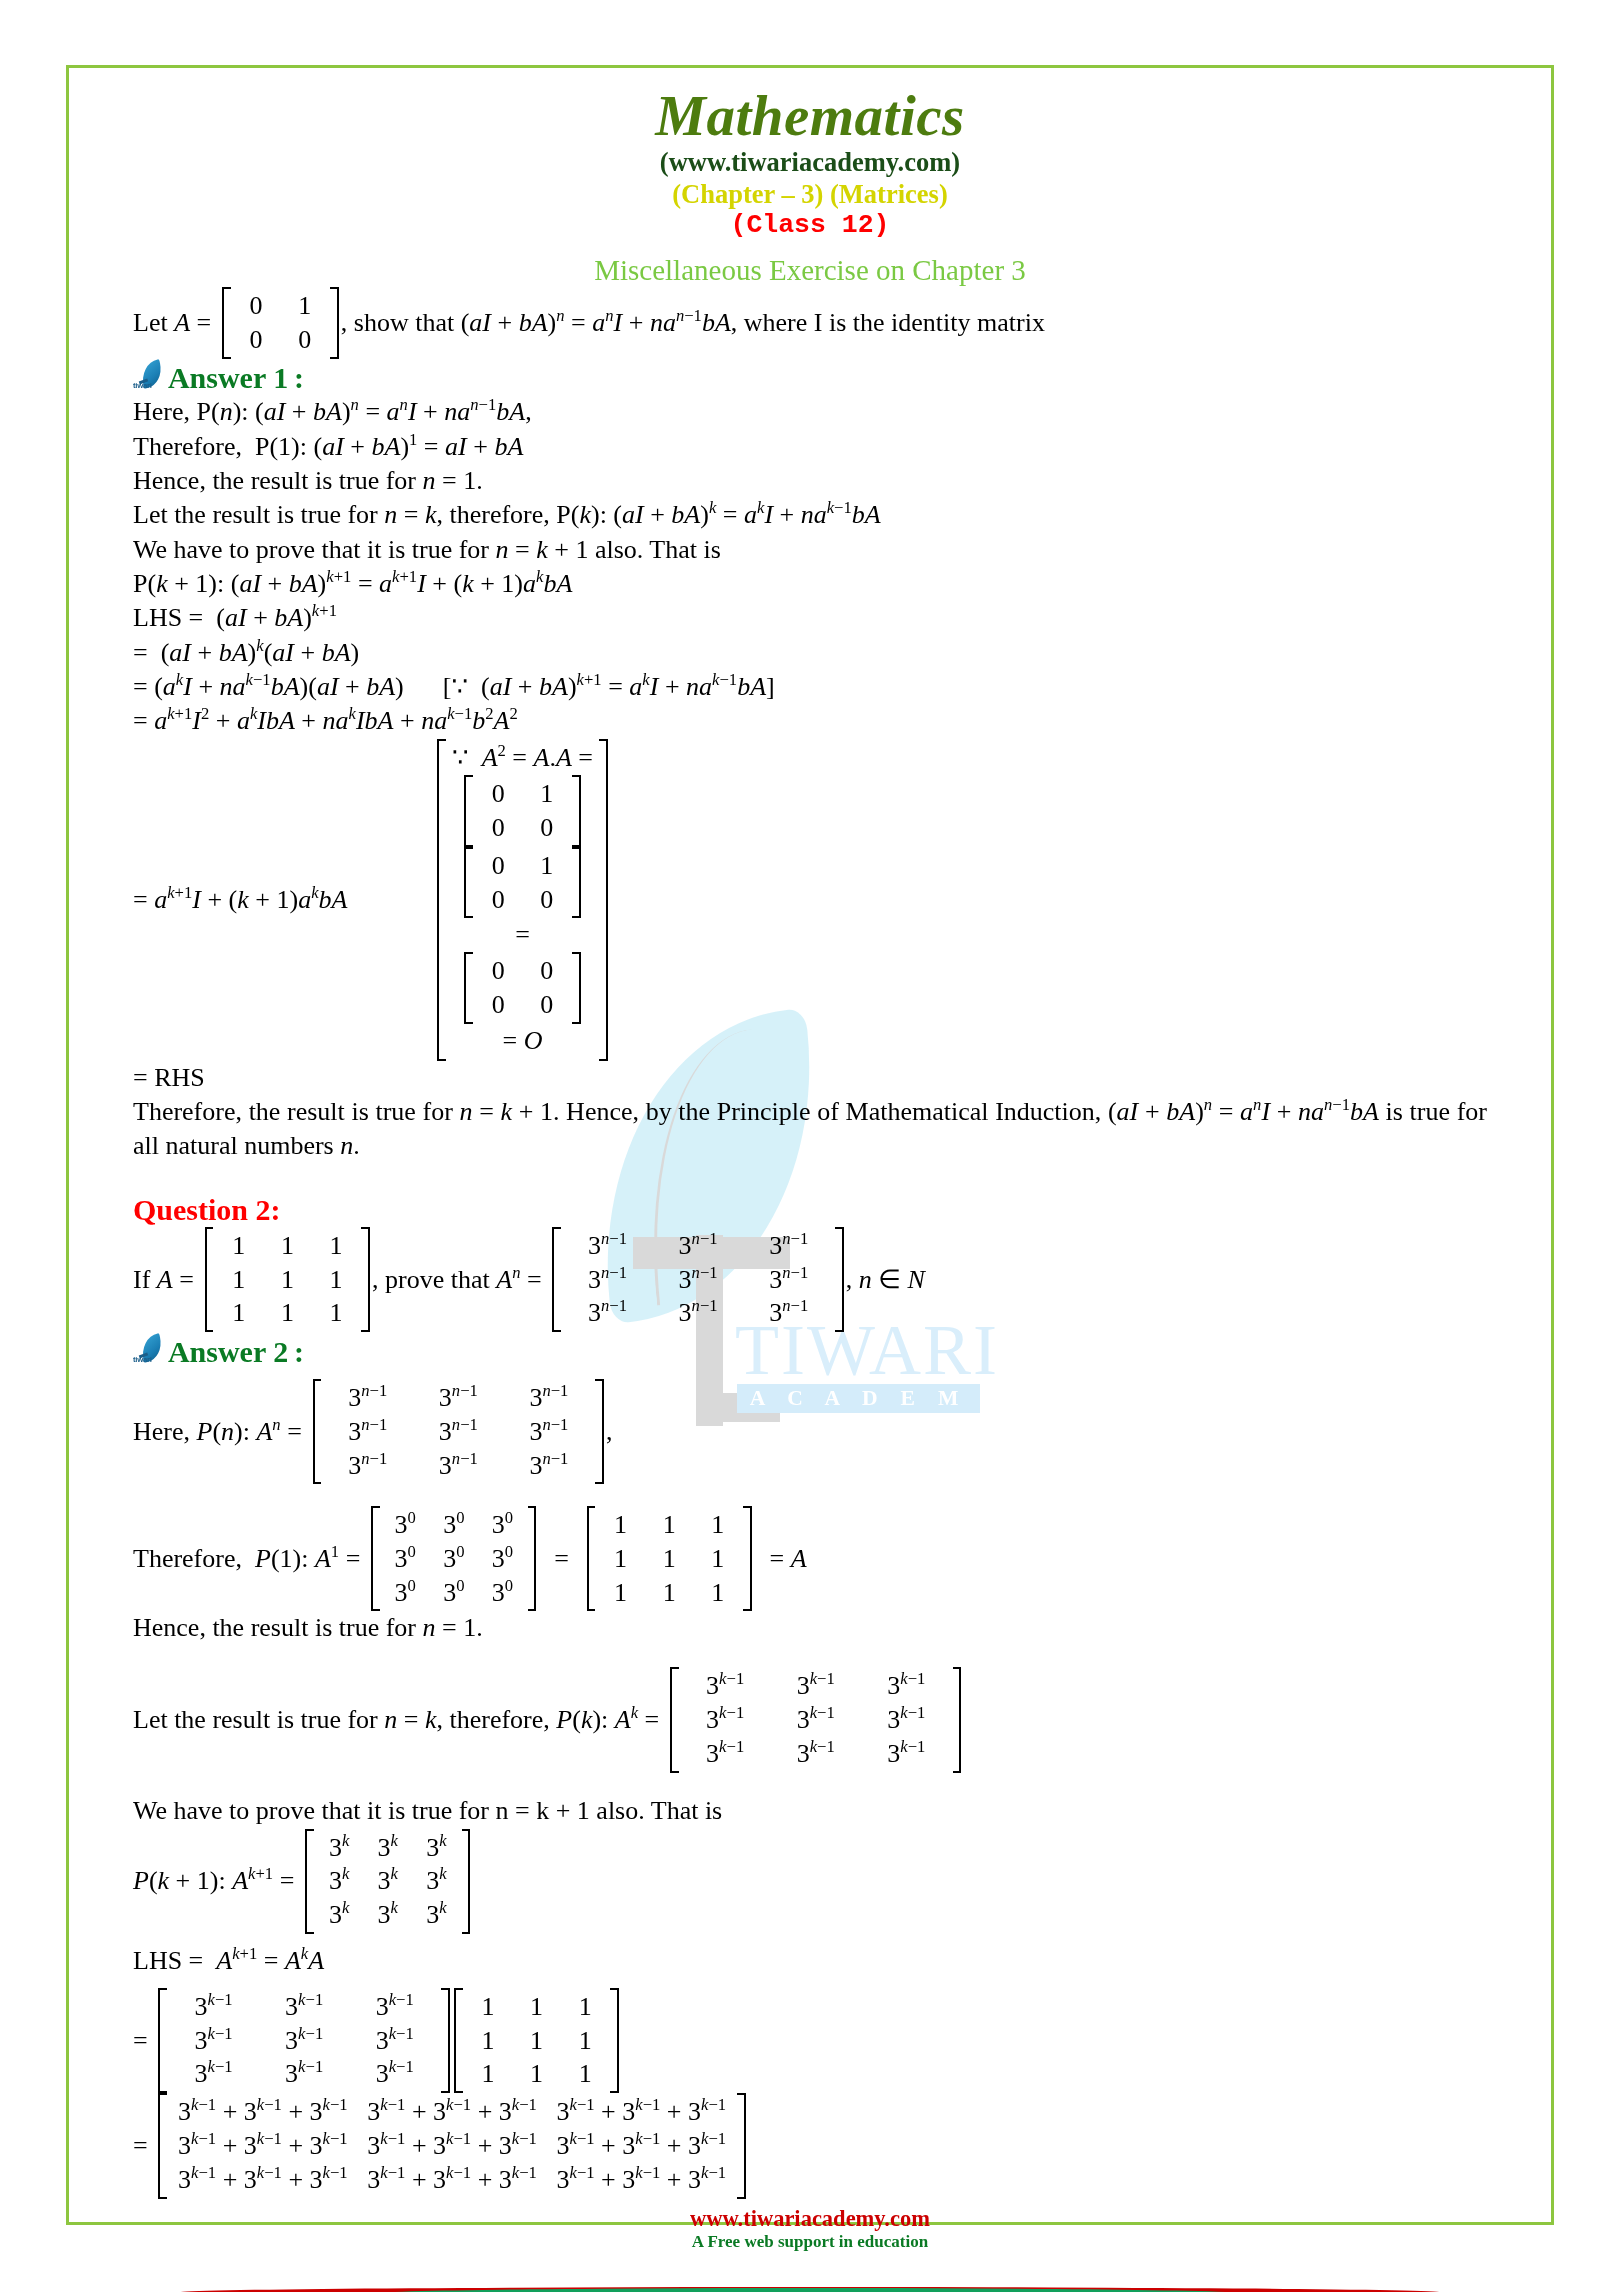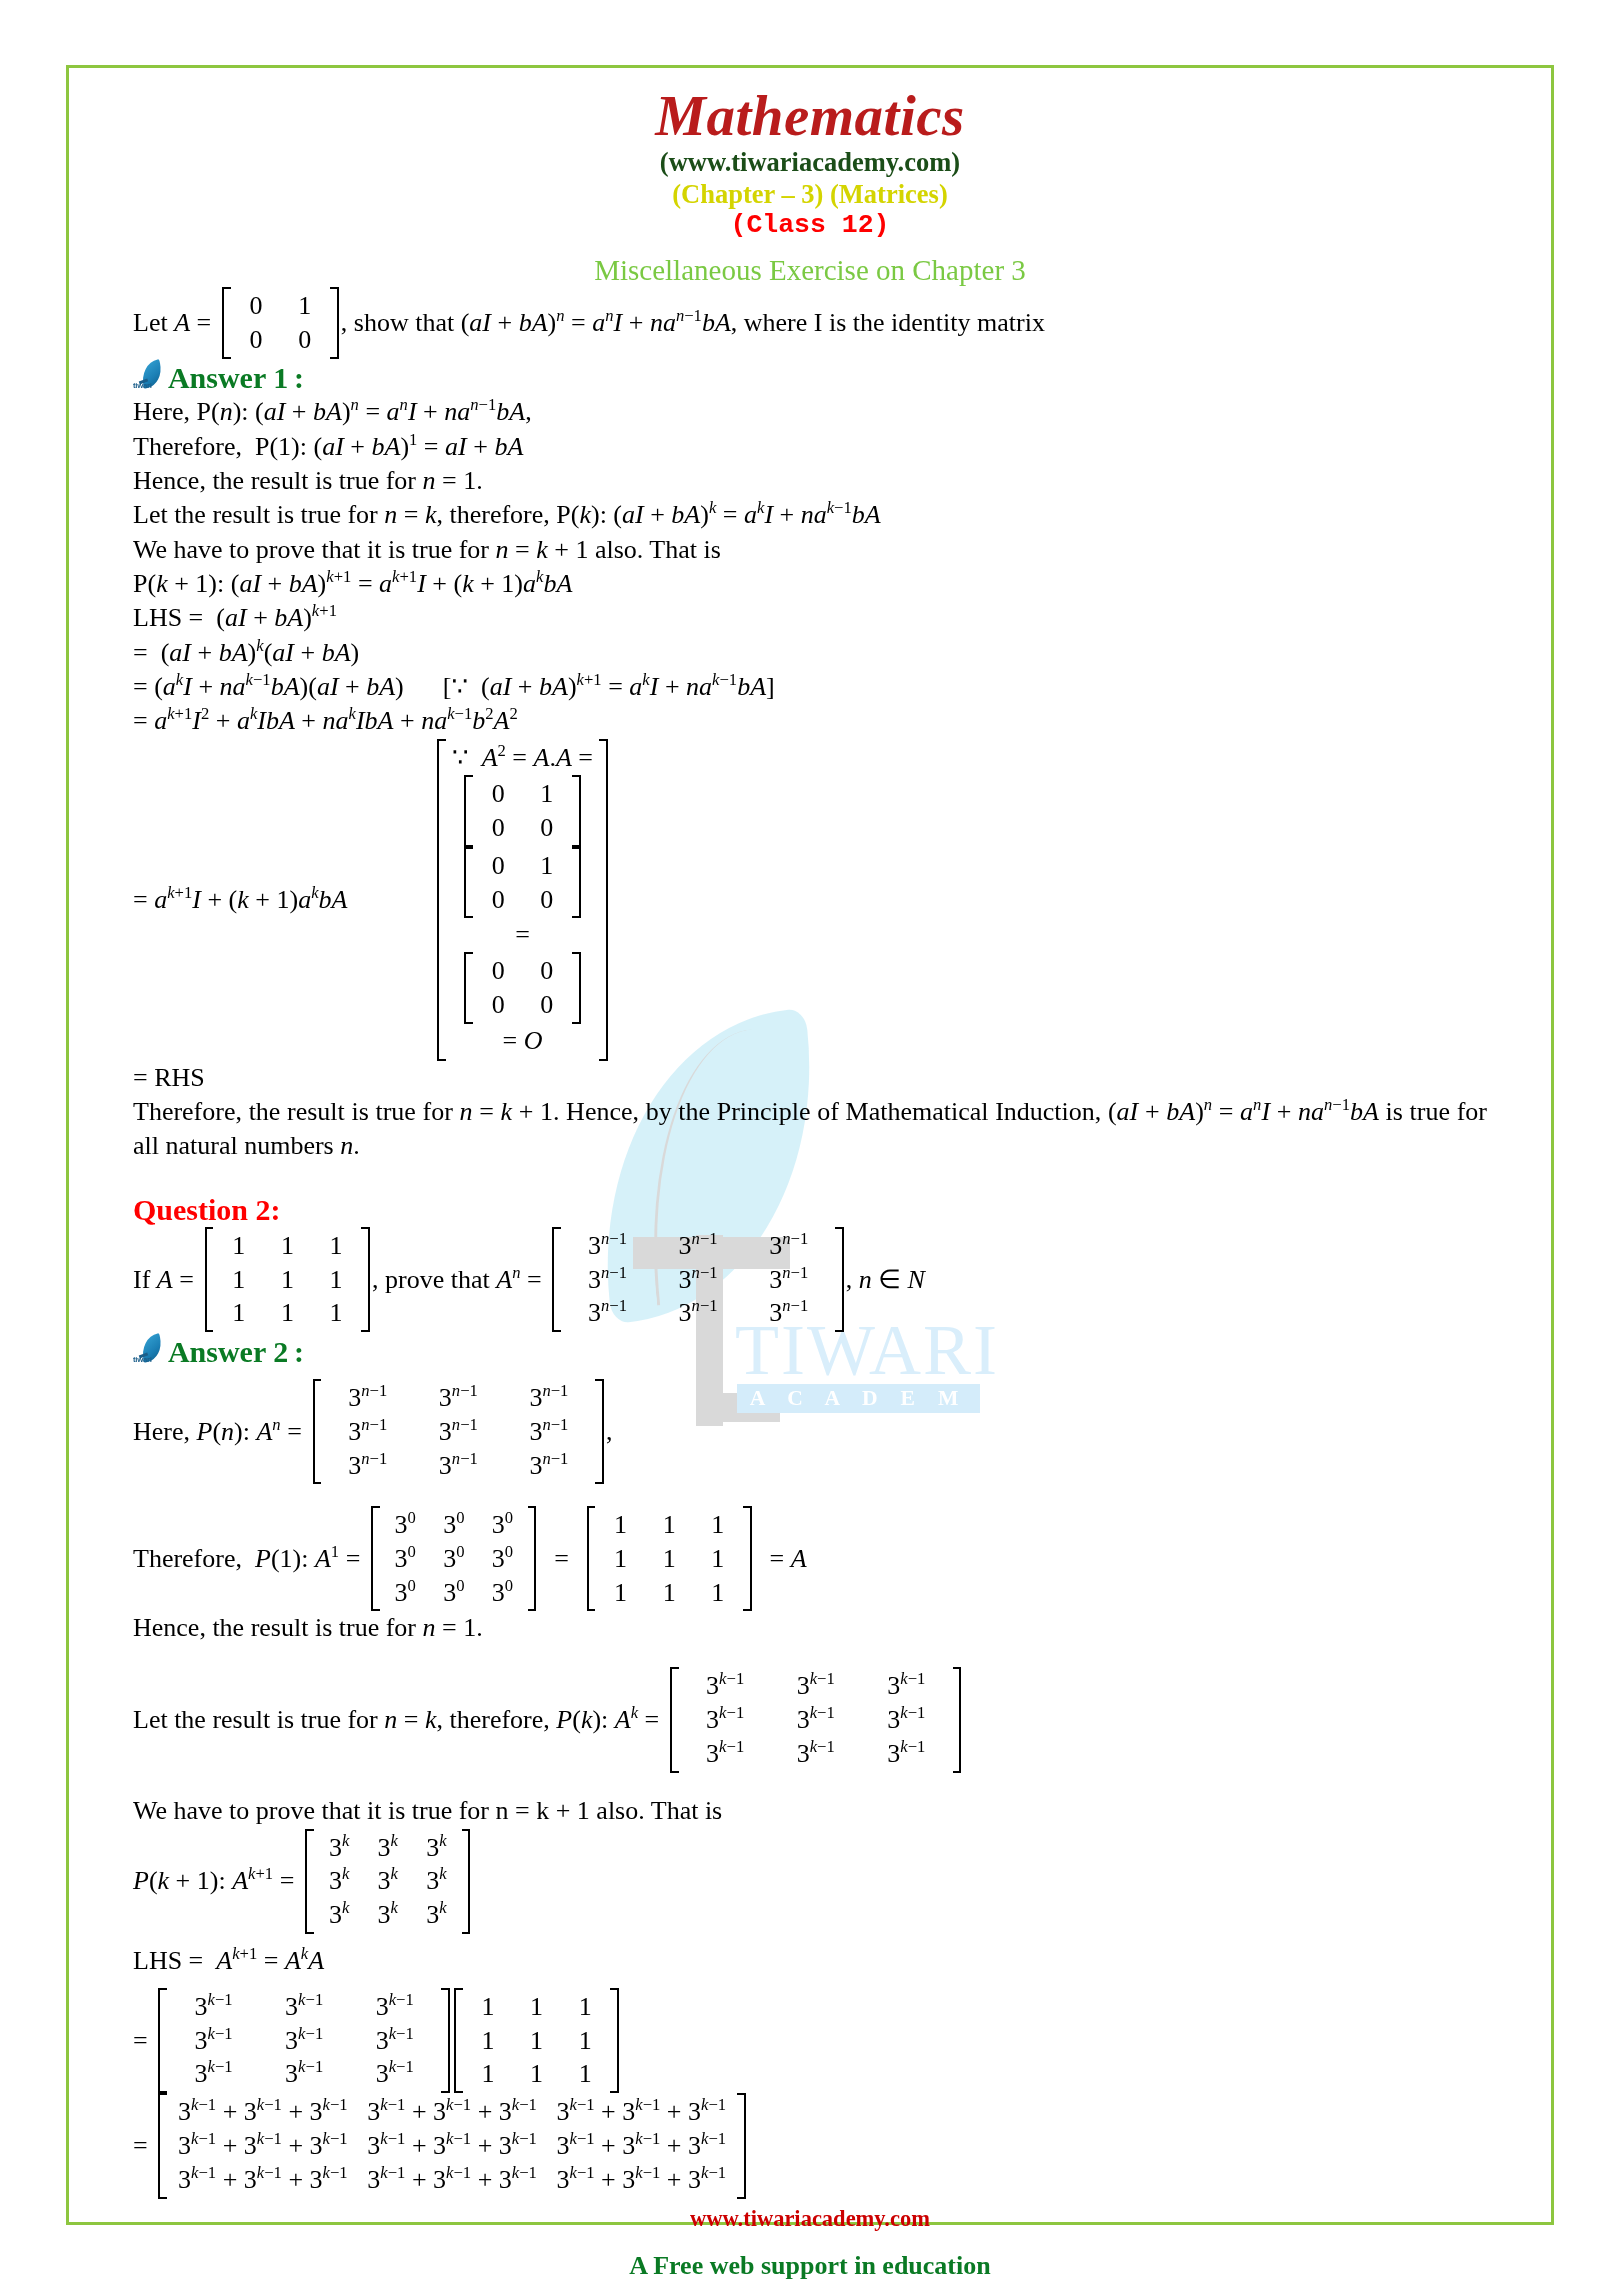--- a/index.html
+++ b/index.html
@@ -130,21 +130,21 @@
     z-index: 2;
   }
 
   
   .title-main {
     text-align: center;
     font-family: "Liberation Serif", serif;
     font-style: italic;
     font-weight: bold;
     font-size: 57px;
-    color: #b91c1c;
+    color: #4d7c0f;
     line-height: 1.0;
     margin-top: 21.6px;
     letter-spacing: 0.5px;
   }
   .title-site {
     text-align: center;
     font-family: "Liberation Serif", serif;
     font-weight: bold;
     font-size: 26.5px;
     color: #1b4d18;
@@ -334,23 +334,23 @@
     font-family: "Liberation Serif", serif;
     font-weight: bold;
     font-size: 22.5px;
     color: #cc0000;
     margin-top: 7px;
   }
   .footer-tag {
     text-align: center;
     font-family: "Liberation Serif", serif;
     font-weight: bold;
-    font-size: 26px;
+    font-size: 17px;
     color: #0a7a24;
-    margin-top: 19px;
+    margin-top: 0;
   }
   .divider-wrap {
     position: relative;
     height: 39px;
     margin-top: 19.6px;
   }
   .div-red {
     position: absolute;
     left: 50%;
     top: 15.7px;

